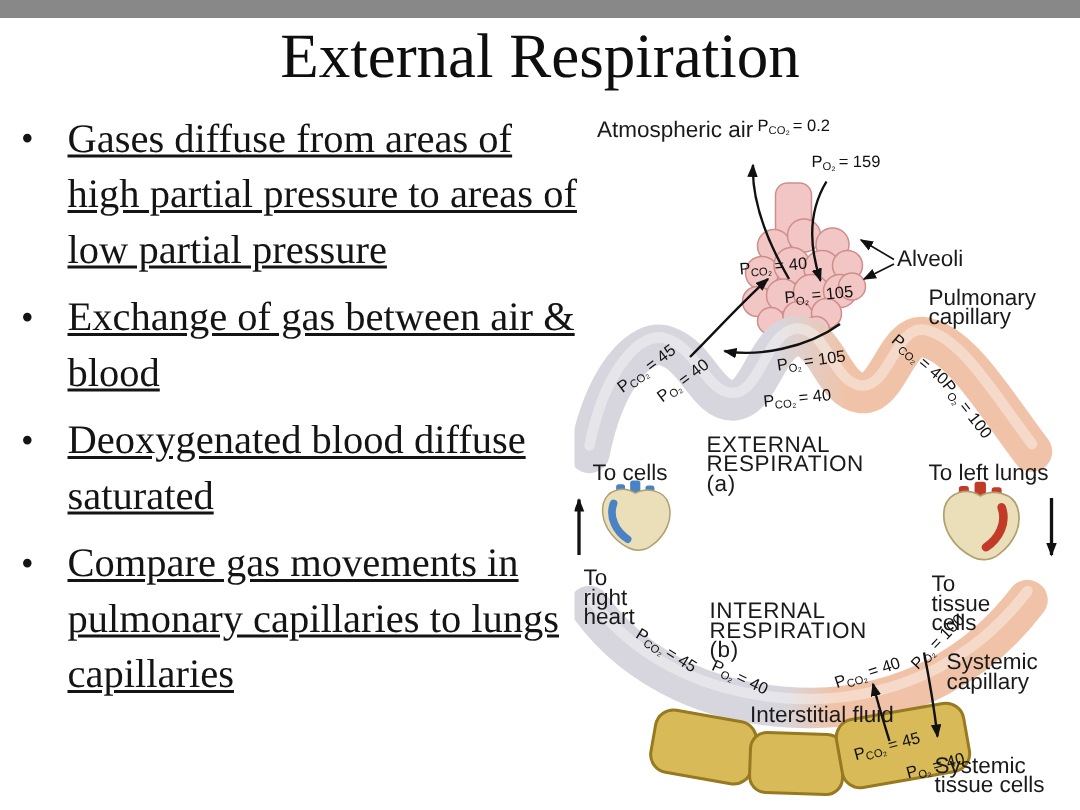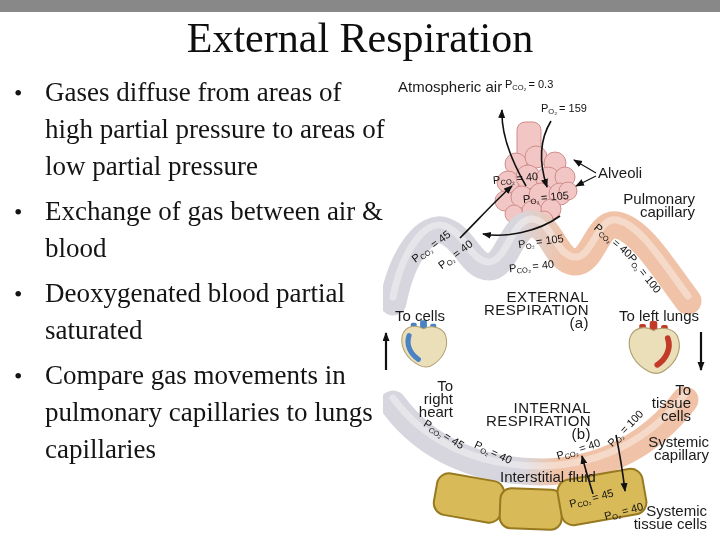--- a/index.html
+++ b/index.html
@@ -3,27 +3,27 @@
 <meta charset="utf-8">
 <style>
   html,body{margin:0;padding:0;background:#888;}
   .slide{position:relative;width:720px;height:540px;background:#ffffff;overflow:hidden;
          font-family:"Liberation Serif",serif;margin:12px auto;}
   .title{position:absolute;top:2px;left:0;right:0;text-align:center;
          font-size:42px;color:#0e0e0e;}
   .bullets{position:absolute;left:14px;top:62px;width:376px;}
   .bullet{display:flex;font-size:27px;line-height:37px;color:#141414;margin-bottom:8px;}
   .dot{flex:none;width:31px;font-size:24px;padding-top:1px;}
-  .btext{flex:1;}
+  .btext{flex:1;text-decoration:underline;}
 
   .diagram{position:absolute;left:383px;top:62px;width:337px;height:478px;
            font-family:"Liberation Sans",sans-serif;}
   .diagram svg{position:absolute;left:0;top:0;}
   .lbl{position:absolute;font-size:15px;line-height:13px;color:#1a1a1a;white-space:nowrap;}
-  .lbl.center{text-align:right;white-space:normal;}
+  .lbl.center{text-align:left;white-space:normal;}
   .lbl.caps{letter-spacing:.4px;}
   .pl{position:absolute;font-size:11px;color:#111;white-space:nowrap;}
   .pl sub{font-size:7.5px;vertical-align:-2px;}
   .pl .pv{margin-left:2px;}
   .arrows path{fill:none;}
 </style>
 </head>
 <body>
 
 <div class="slide">
@@ -34,21 +34,21 @@
     <div class="bullet">
       <span class="dot">•</span>
       <span class="btext">Gases diffuse from areas of high partial pressure to areas of low partial pressure</span>
     </div>
     <div class="bullet">
       <span class="dot">•</span>
       <span class="btext">Exchange of gas between air &amp; blood</span>
     </div>
     <div class="bullet">
       <span class="dot">•</span>
-      <span class="btext">Deoxygenated blood partial saturated</span>
+      <span class="btext">Deoxygenated blood diffuse saturated</span>
     </div>
     <div class="bullet">
       <span class="dot">•</span>
       <span class="btext">Compare gas movements in pulmonary capillaries to lungs capillaries</span>
     </div>
   </div>
 
   <div class="diagram">
 
     <svg width="337" height="478" viewBox="0 0 337 478">
@@ -170,21 +170,21 @@
     <div class="lbl center" style="left:248px;top:361px;width:78px">
       <div>Systemic</div>
       <div>capillary</div>
     </div>
     <div class="lbl" style="left:117px;top:396px">Interstitial fluid</div>
     <div class="lbl center" style="left:240px;top:430px;width:84px">
       <div>Systemic</div>
       <div>tissue cells</div>
     </div>
 
-    <span class="pl" style="left:122px;top:4px"><span>P</span><sub>CO₂</sub><span class="pv">= 0.3</span></span>
+    <span class="pl" style="left:122px;top:4px"><span>P</span><sub>CO₂</sub><span class="pv">= 0.2</span></span>
     <span class="pl" style="left:158px;top:28px"><span>P</span><sub>O₂</sub><span class="pv">= 159</span></span>
 
     <span class="pl" style="left:110px;top:98px;transform:rotate(-5deg)"><span>P</span><sub>CO₂</sub><span class="pv">= 40</span></span>
     <span class="pl" style="left:140px;top:117px;transform:rotate(-5deg)"><span>P</span><sub>O₂</sub><span class="pv">= 105</span></span>
 
     <span class="pl" style="left:26px;top:166px;transform:rotate(-37deg)"><span>P</span><sub>CO₂</sub><span class="pv">= 45</span></span>
     <span class="pl" style="left:53px;top:174px;transform:rotate(-37deg)"><span>P</span><sub>O₂</sub><span class="pv">= 40</span></span>
 
     <span class="pl" style="left:135px;top:161px;transform:rotate(-8deg)"><span>P</span><sub>O₂</sub><span class="pv">= 105</span></span>
     <span class="pl" style="left:126px;top:186px;transform:rotate(-6deg)"><span>P</span><sub>CO₂</sub><span class="pv">= 40</span></span>

